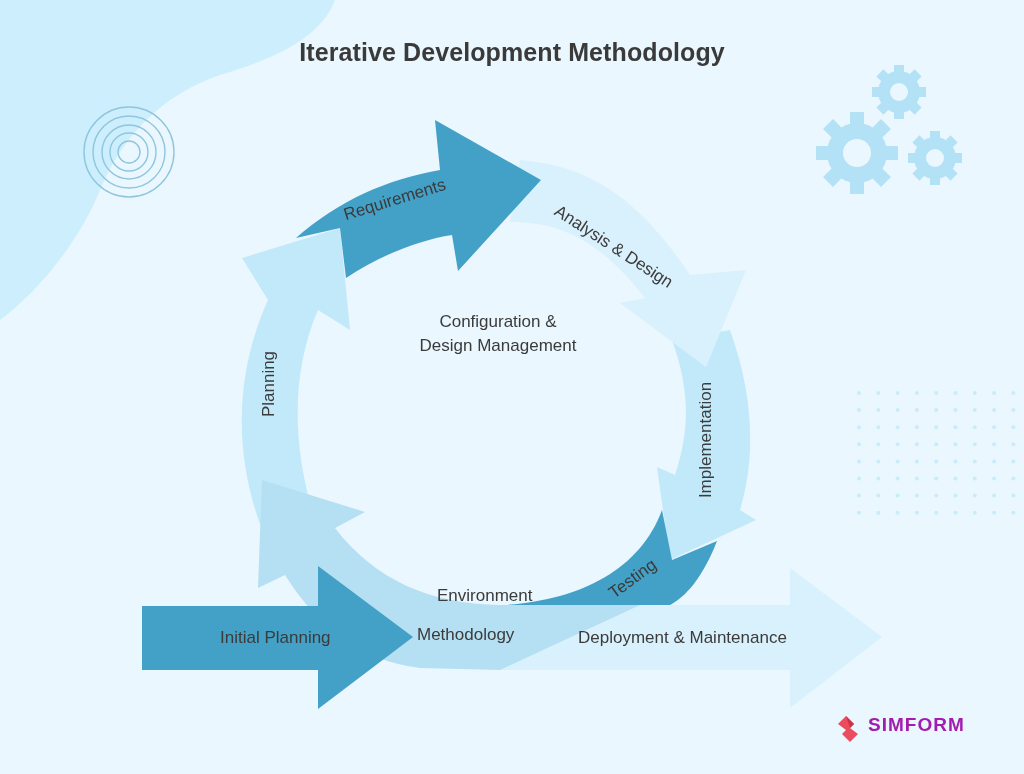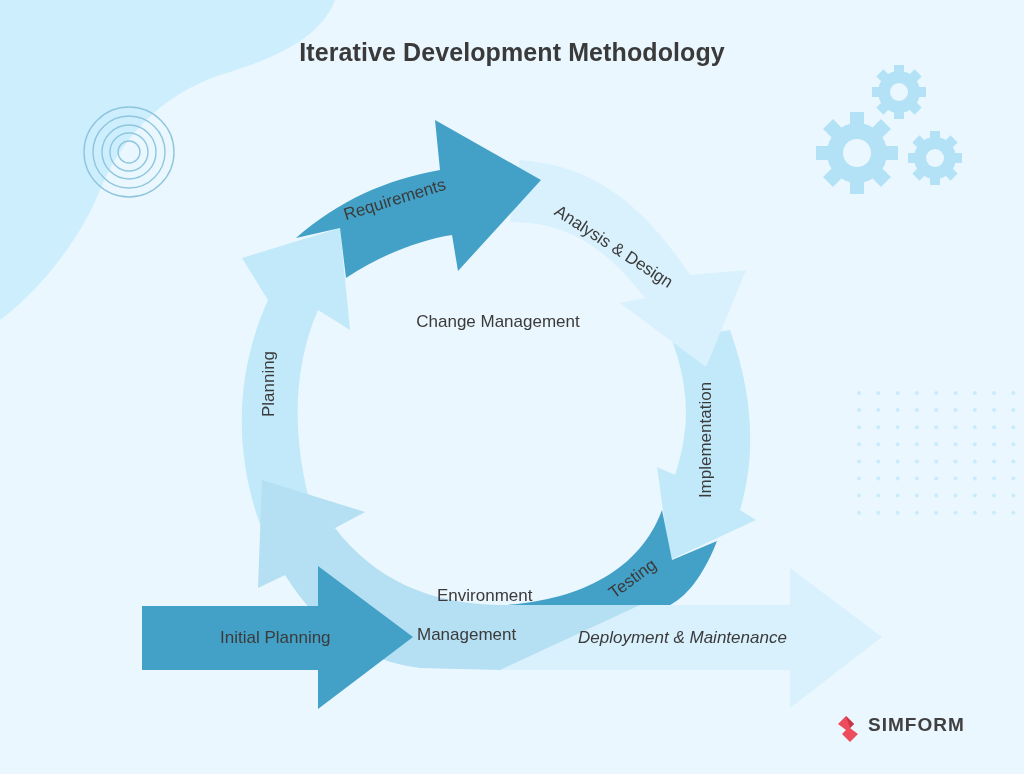--- a/index.html
+++ b/index.html
@@ -16,21 +16,21 @@
       letter-spacing: 0.1px;
     }
     .lbl {
       position: absolute; color: #3b3b3b; font-size: 17px; white-space: nowrap;
       transform-origin: center center;
     }
     .center-lbl { text-align: center; line-height: 24px; font-size: 17px; }
     .logo {
       position: absolute; left: 838px; top: 714px; display: flex; align-items: center; gap: 4px;
     }
-    .logo-text { color: #404040; font-weight: bold; font-size: 19px; letter-spacing: 1px; }
+    .logo-text { color: #a21caf; font-weight: bold; font-size: 19px; letter-spacing: 1px; }
   </style>
 </head>
 <body>
 
 <svg id="canvas" viewBox="0 0 1024 774" xmlns="http://www.w3.org/2000/svg">
 
   <path d="M0,0 L335,0 C320,40 270,60 220,75 C160,95 120,140 100,190 C80,240 40,290 0,320 Z" fill="#cdeefd"></path>
 
   <g fill="none" stroke="#8fc6de" stroke-width="1.4">
     <circle cx="129" cy="152" r="45"></circle>
@@ -180,27 +180,28 @@
     <path d="M8,0 L16,8 L12,12 Z" fill="#c93447"></path>
   </g>
 </svg>
 
 <div class="title">Iterative Development Methodology</div>
 
 <div class="lbl" style="left:342px; top:190px; transform: rotate(-17deg);">Requirements</div>
 <div class="lbl" style="left:545px; top:237px; transform: rotate(33deg);">Analysis &amp; Design</div>
 <div class="lbl" style="left:648px; top:430px; transform: rotate(-90deg);">Implementation</div>
 <div class="lbl" style="left:606px; top:569px; transform: rotate(-36deg);">Testing</div>
-<div class="lbl" style="left:417px; top:625px;">Management</div>
+<div class="lbl" style="left:417px; top:625px;">Methodology</div>
 <div class="lbl" style="left:236px; top:374px; transform: rotate(-90deg);">Planning</div>
 
 <div class="lbl center-lbl" style="left:388px; top:310px; width:220px;">
-  <div>Change Management</div>
+  <div>Configuration &amp;</div>
+  <div>Design Management</div>
 </div>
 <div class="lbl" style="left:437px; top:543px;margin-top:43px;">Environment</div>
 
 <div class="lbl" style="left:183px; top:628px;margin-left:37px;">Initial Planning</div>
-<div class="lbl" style="left:578px; top:628px;font-style:italic;">Deployment &amp; Maintenance</div>
+<div class="lbl" style="left:578px; top:628px;">Deployment &amp; Maintenance</div>
 
 <div class="logo">
   <span style="width:26px;display:inline-block;"></span>
   <span class="logo-text">SIMFORM</span>
 </div>
 
 </body></html>

